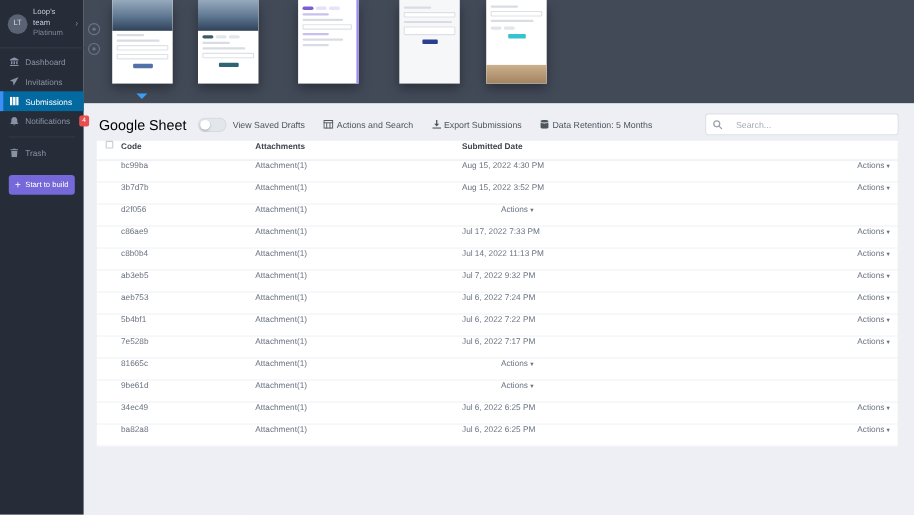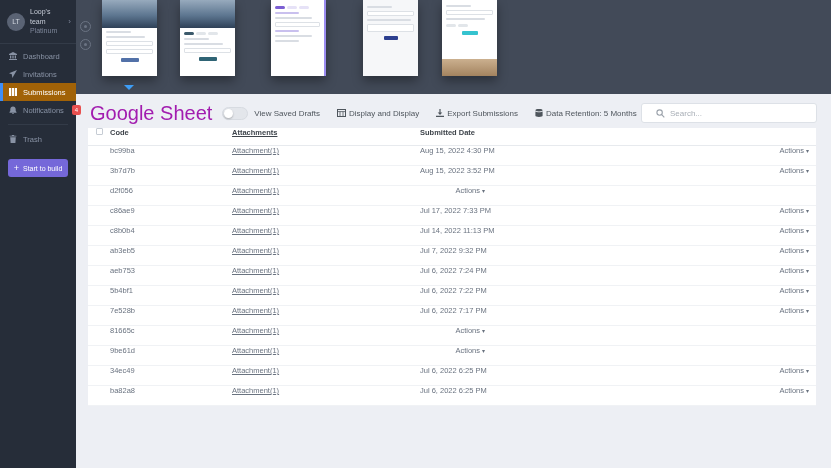--- a/index.html
+++ b/index.html
@@ -10,21 +10,21 @@
   .sidebar { position:absolute; left:0; top:0; width:76px; height:468px; background:#262d39; z-index:5; }
   .team { display:flex; align-items:center; gap:5px; height:44px; padding:0 5px 0 7px; border-bottom:1px solid #333b48; cursor:pointer; }
   .avatar { width:18px; height:18px; min-width:18px; border-radius:50%; background:#5a6374; color:#d3d8e0; font-size:7px; display:flex; align-items:center; justify-content:center; }
   .team-txt { line-height:1.35; }
   .team-name { font-size:7px; color:#c7cdd8; }
   .team-plan { font-size:7px; color:#7d8699; }
   .team-chev { margin-left:auto; color:#7d8699; font-size:8px; }
   .nav { padding-top:3px; }
   .nav-item { display:flex; align-items:center; gap:6px; height:18px; padding-left:9px; font-size:7.5px; color:#8892a4; position:relative; cursor:pointer; }
   .nav-item svg { flex:0 0 auto; }
-  .nav-item.active { background:#a16207; color:#ffffff; }
+  .nav-item.active { background:#0369a1; color:#ffffff; }
   .nav-item.active::before { content:""; position:absolute; left:0; top:0; bottom:0; width:3px; background:#3e8ef7; }
   .badge { background:#e8504f; color:#fff; font-size:6px; line-height:1; border-radius:2px; padding:2px 3px; margin-left:2px; }
   .nav-divider { height:1px; background:#333b48; margin:5px 8px; }
   .build-btn { position:absolute; left:8px; top:159px; width:60px; height:18px; background:#7568d9; border:none; border-radius:3px; color:#fff; font-size:7px; display:flex; align-items:center; justify-content:center; gap:4px; cursor:pointer; font-family:inherit; }
   .build-plus { font-size:9px; line-height:1; }
 
   
   .topbar { position:absolute; left:76px; top:0; right:0; height:94px; background:#424a58; }
   .carousel-controls { position:absolute; left:4px; top:21px; display:flex; flex-direction:column; gap:7px; }
   .circle-icon { width:11px; height:11px; border-radius:50%; border:1.5px solid #6b7483; position:relative; cursor:pointer; }
@@ -36,41 +36,41 @@
   .tbox { height:5px; border:1px solid #dde1e6; margin:3px 4px 0; border-radius:1px; }
   .tbtn { height:4px; width:18px; margin:4px auto 0; border-radius:1px; }
   .pills { display:flex; gap:2px; margin:4px 4px 0; }
   .pill { height:3px; width:10px; border-radius:2px; }
   .wood { position:absolute; left:0; right:0; bottom:0; height:17px; background:linear-gradient(180deg,#cbb08f,#a3835f); }
   .sel-triangle { position:absolute; top:85px; width:0; height:0; border-left:5px solid transparent; border-right:5px solid transparent; border-top:5px solid #3d9df6; }
 
   
   .main { position:absolute; left:76px; top:94px; right:0; bottom:0; background:#edeff4; }
   .toolbar { display:flex; align-items:center; height:22px; margin-top:8px; padding:0 14px; }
-  .page-title { font-size:20px; color:#a21caf; white-space:nowrap;text-align:right; }
+  .page-title { font-size:13px; color:#000000; white-space:nowrap;text-align:right; }
   .toggle { width:26px; height:13px; border-radius:7px; background:#e3e6eb; border:1px solid #d7dbe1; position:relative; margin-left:10px; cursor:pointer; flex:0 0 auto; }
   .toggle-knob { position:absolute; left:1px; top:1px; width:9px; height:9px; background:#fff; border-radius:50%; box-shadow:0 1px 2px rgba(0,0,0,.25); }
   .tool-label { font-size:8px; color:#4e555c; display:flex; align-items:center; gap:3px; white-space:nowrap; cursor:pointer; }
   .tool-label svg { color:#4e555c; }
   .lbl-drafts { margin-left:6px; cursor:default; }
   .ml { margin-left:17px; }
-  .search { margin-left:auto; width:176px; height:20px; background:#fff; border:1px solid #dde1e7; border-radius:3px; display:flex; align-items:center; padding:0 14px; gap:5px; }
+  .search { margin-left:auto; width:176px; height:20px; background:#fff; border:1px solid #dde1e7; border-radius:3px; display:flex; align-items:center; padding:0 6px; gap:12px; }
   .search svg { color:#9aa1aa; flex:0 0 auto; }
   .search input { border:none; outline:none; font-size:8px; color:#555; width:100%; background:transparent; font-family:inherit; }
   .search input::placeholder { color:#a8aeb6; }
 
   
   .table { position:absolute; left:12px; right:15px; top:34px; background:#fff; }
   .trow { display:flex; align-items:flex-start; font-size:7.5px; }
   .thead { height:18px; border-bottom:1px solid #e7eaee; font-weight:bold; color:#3e444b; }
   .rrow { height:20px; border-bottom:1px solid #f0f2f5; color:#6a7380; }
   .col-check { width:22px; padding-left:8px; display:flex; align-items:center; }
   .checkbox { width:7px; height:7px; border:1px solid #c6ccd4; border-radius:1px; background:#fff; cursor:pointer; }
   .col-code { width:122px; }
-  .col-att  { width:188px;text-decoration:underline; }
+  .col-att  { width:188px; }
   .col-date { flex:1; }
   .col-actions { width:72px; text-align:right; padding-right:7px; cursor:pointer; white-space:nowrap; }
   .caret { font-size:6px; margin-left:2px; color:#6a7380; }
 </style>
 </head>
 <body>
 
 <aside class="sidebar">
   <div class="team">
     <div class="avatar">LT</div>
@@ -187,21 +187,21 @@
     <div class="toggle">
         <div class="toggle-knob"></div>
       </div>
     <div class="tool-label lbl-drafts">View Saved Drafts</div>
 
     <div class="tool-label ml">
       <svg width="9" height="8" viewBox="0 0 9 8">
           <rect x="0.5" y="0.5" width="8" height="7" fill="none" stroke="currentColor" stroke-width="1"></rect>
           <path d="M0 2.6H9M3 2.6V8M6 2.6V8" stroke="currentColor" stroke-width="0.8" fill="none"></path>
         </svg>
-      <span>Display and Display</span>
+      <span>Actions and Search</span>
     </div>
     <div class="tool-label ml">
       <svg width="8" height="8" viewBox="0 0 8 8" fill="currentColor">
           <path d="M3.4 0h1.2v3.4h1.7L4 6 1.7 3.4h1.7zM0 6.8h8V8H0z"></path>
         </svg>
       <span>Export Submissions</span>
     </div>
     <div class="tool-label ml">
       <svg width="8" height="8" viewBox="0 0 8 8" fill="currentColor">
           <path d="M4 0C1.8 0 .4.5.4 1.2S1.8 2.4 4 2.4s3.6-.5 3.6-1.2S6.2 0 4 0zM.4 2.4v4.4C.4 7.5 1.8 8 4 8s3.6-.5 3.6-1.2V2.4c-.7.5-2.1.8-3.6.8S1.1 2.9.4 2.4z"></path>

